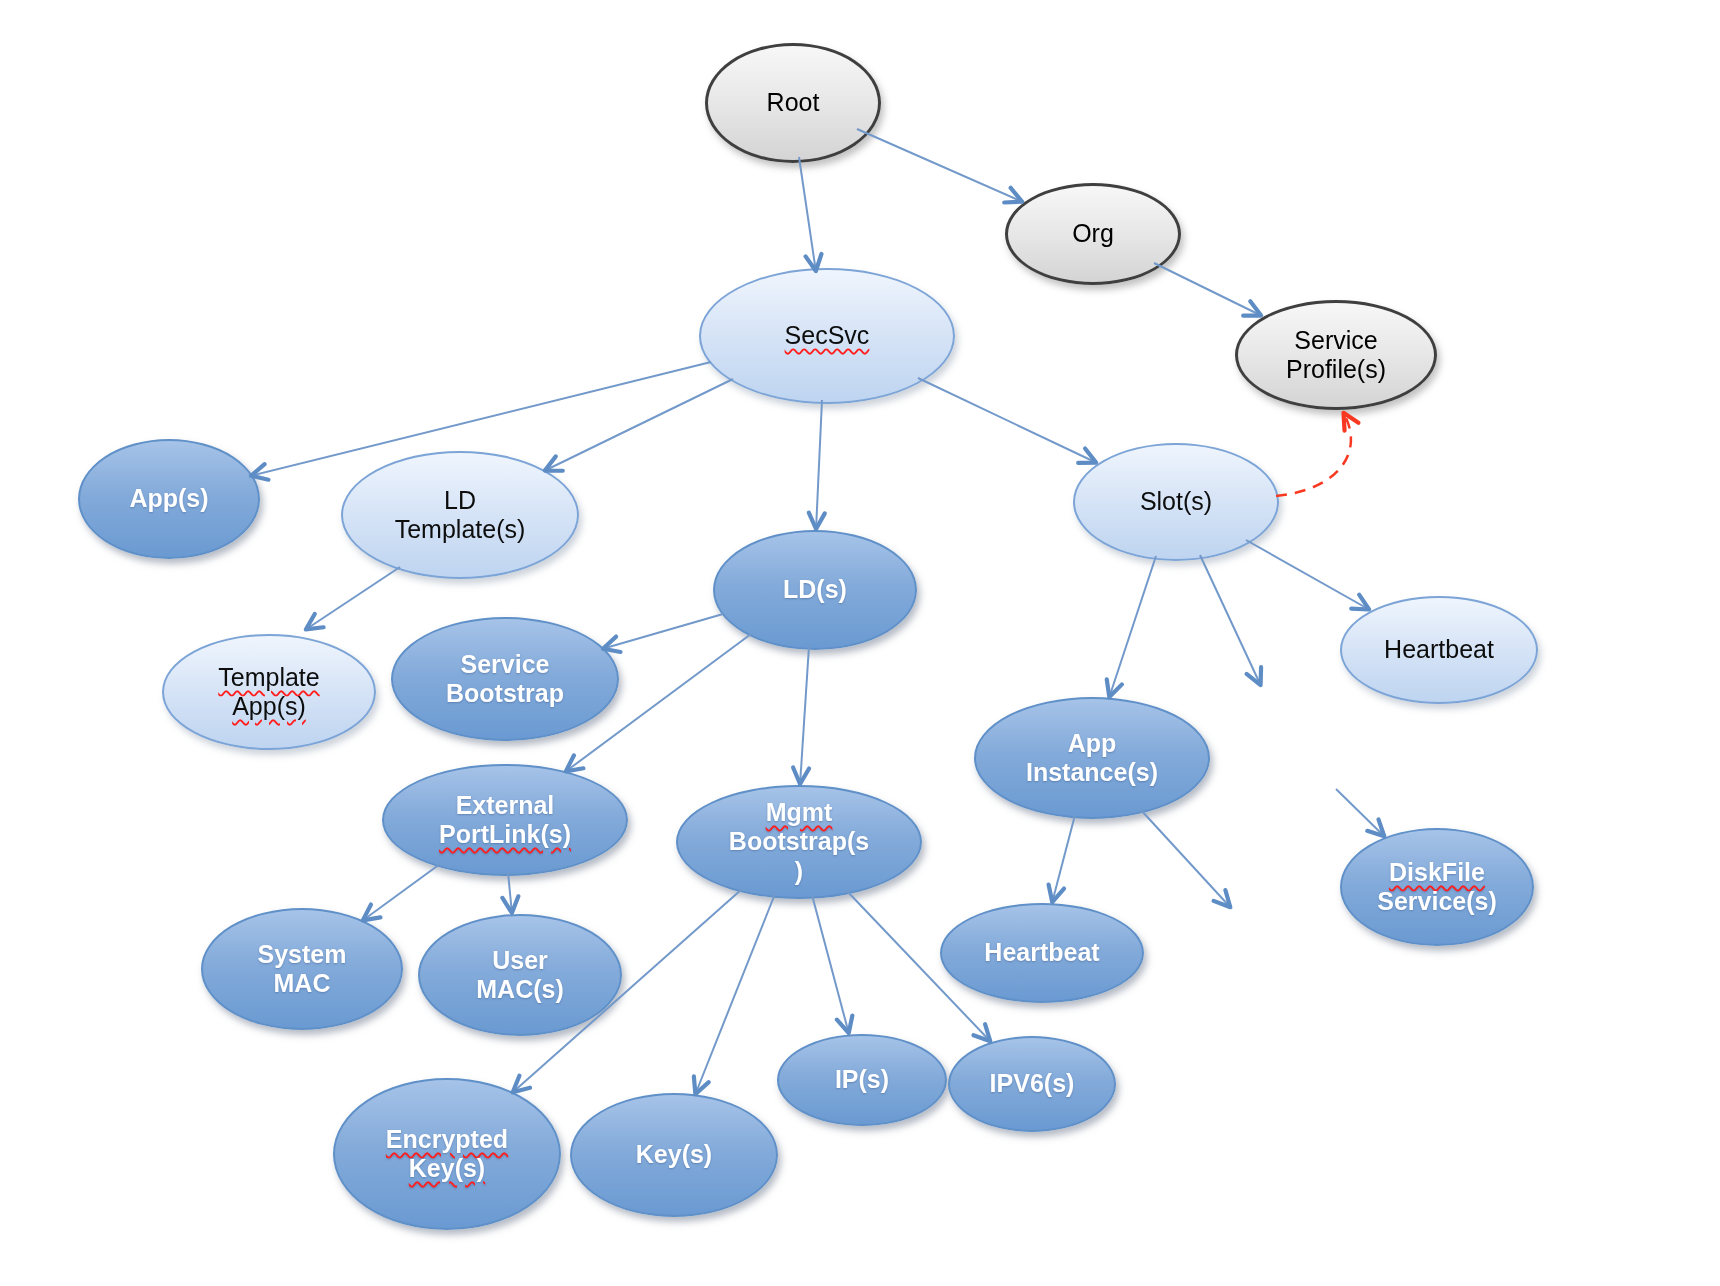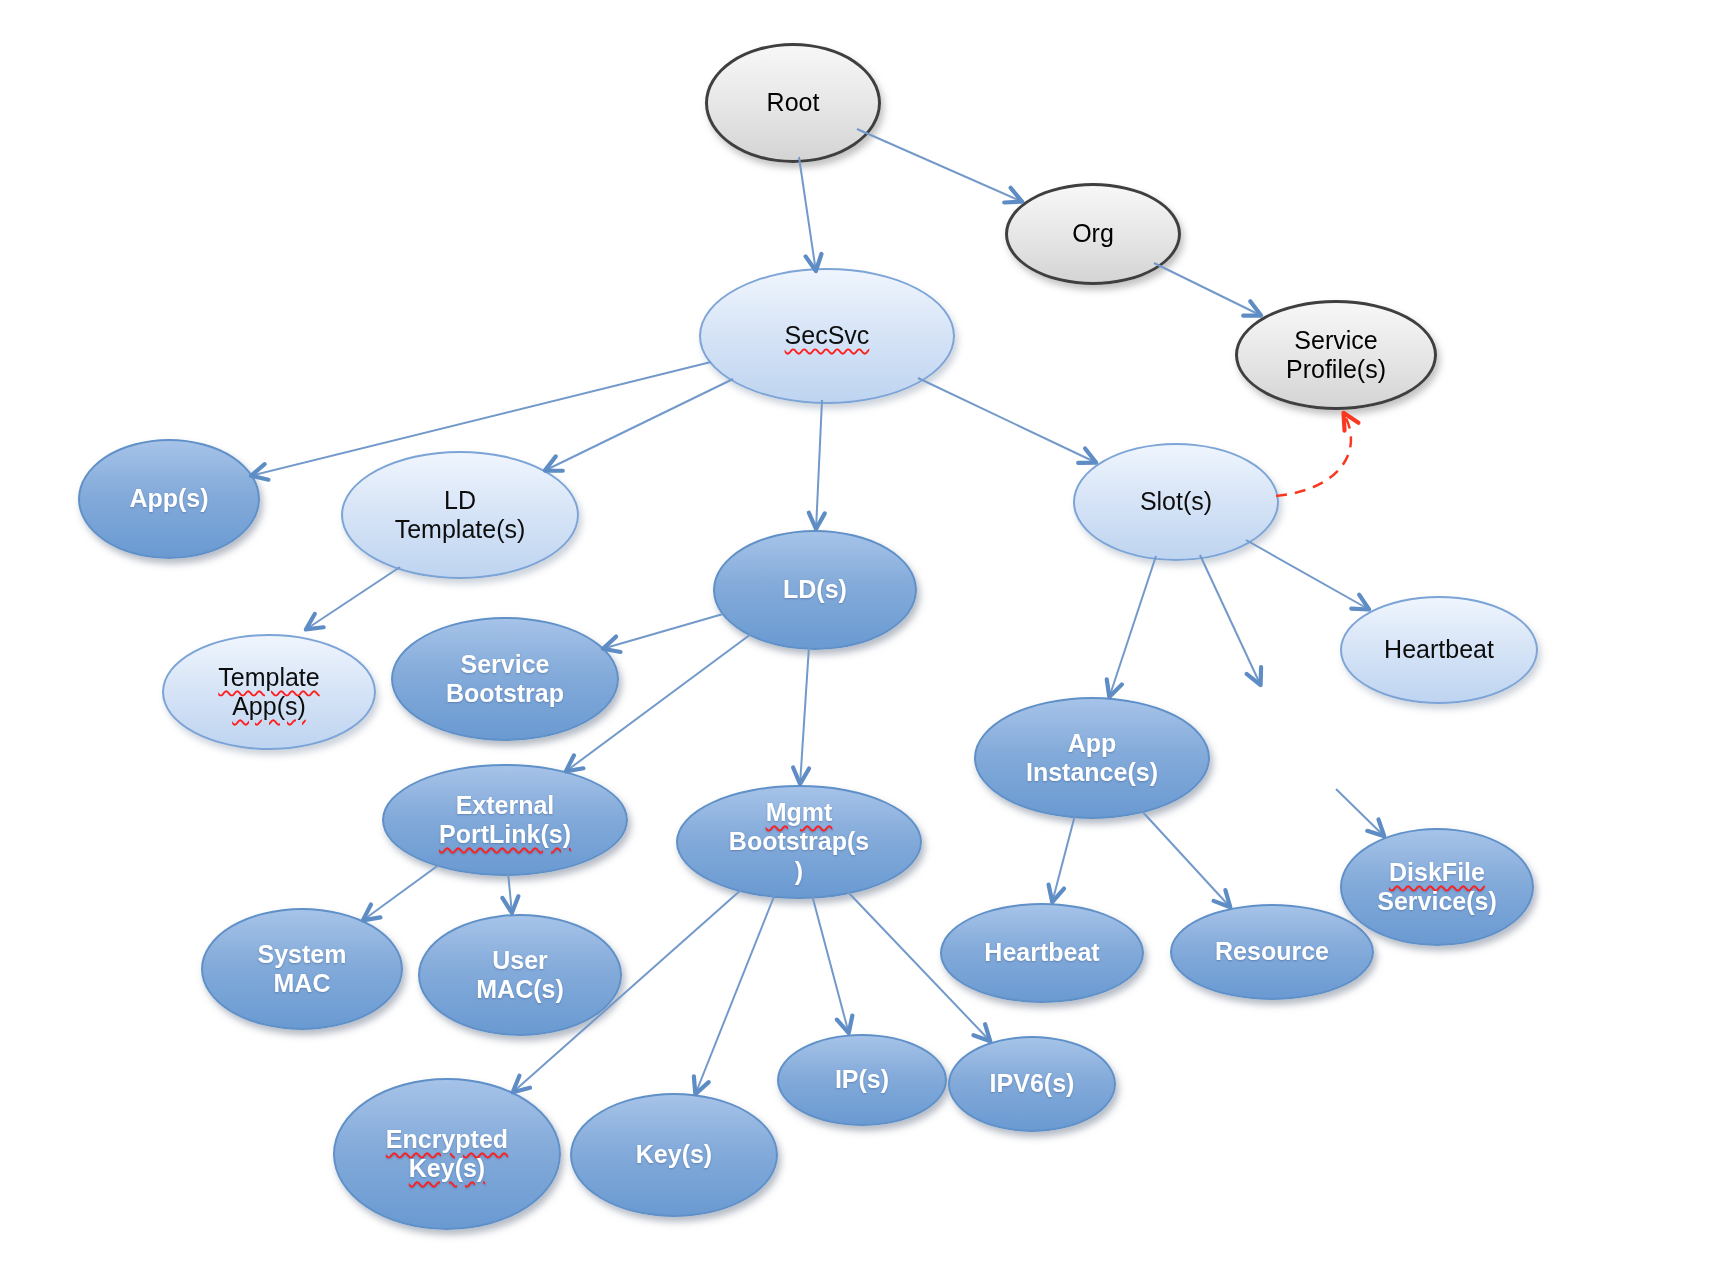--- a/index.html
+++ b/index.html
@@ -110,23 +110,20 @@
   <div class="node med" style="left:974px;top:697px;width:232px;height:118px">
     <span>App</span>
     <span>Instance(s)</span>
   </div>
   <div class="node light" style="left:1340px;top:596px;width:194px;height:104px">
     <span>Heartbeat</span>
   </div>
   <div class="node med" style="left:940px;top:903px;width:200px;height:96px">
     <span>Heartbeat</span>
   </div>
-  <div class="node med" style="left:1170px;top:904px;width:200px;height:92px">
-    <span>Resource</span>
-  </div>
   <div class="node med" style="left:1340px;top:828px;width:190px;height:114px">
     <span class="sq">DiskFile</span>
     <span>Service(s)</span>
   </div>
 
   <svg class="connectors" width="1720" height="1286" viewBox="0 0 1720 1286" xmlns="http://www.w3.org/2000/svg">
     <defs>
       <marker id="arrowBlue" viewBox="0 0 24 22" refX="21" refY="11" markerWidth="24" markerHeight="22" markerUnits="userSpaceOnUse" orient="auto">
         <path d="M4 3 L20 11 L4 19" fill="none" stroke="#5e8cc4" stroke-width="4.2" stroke-linecap="round" stroke-linejoin="round"></path>
       </marker>

